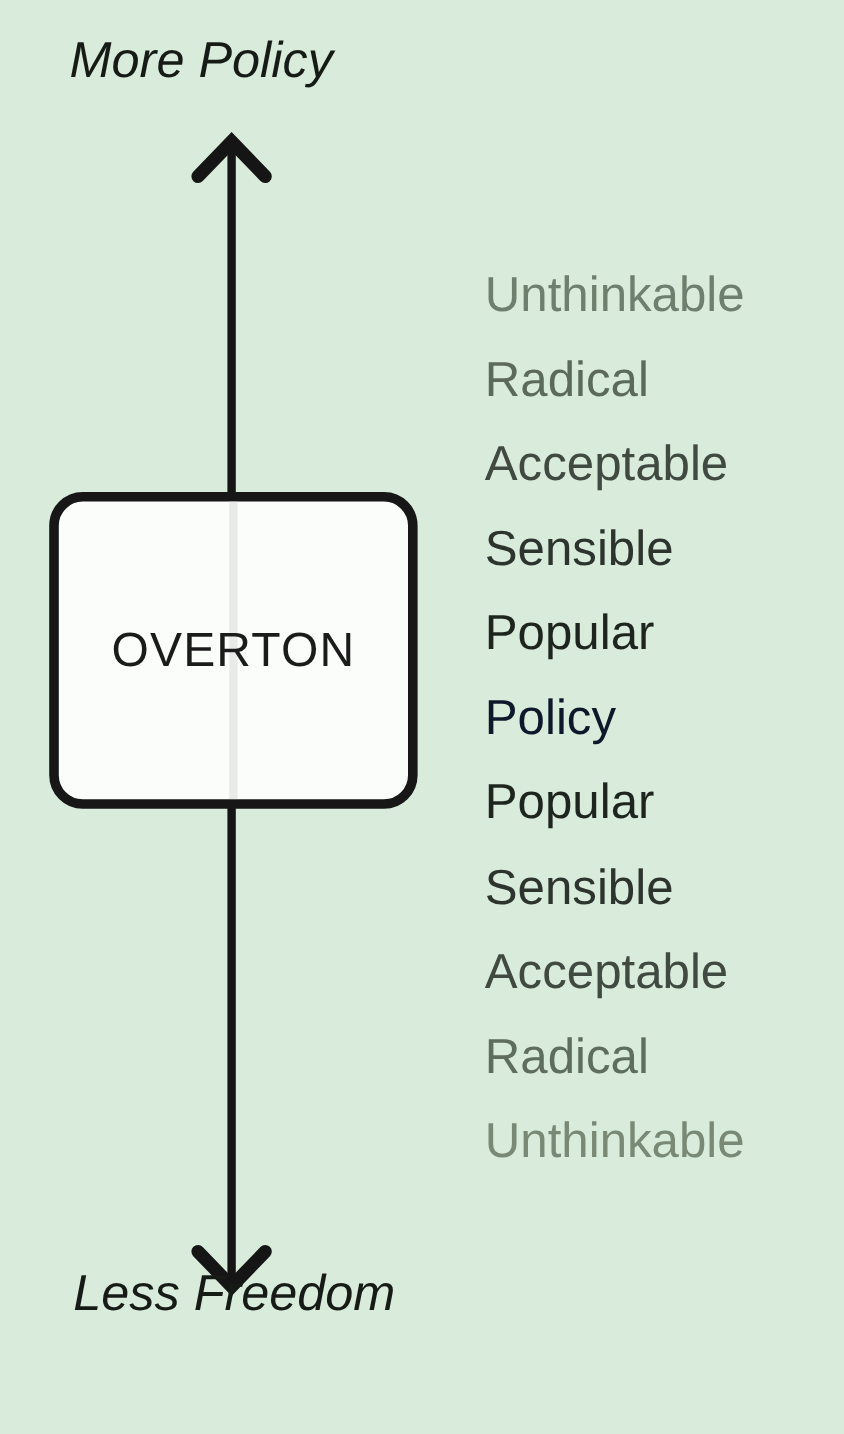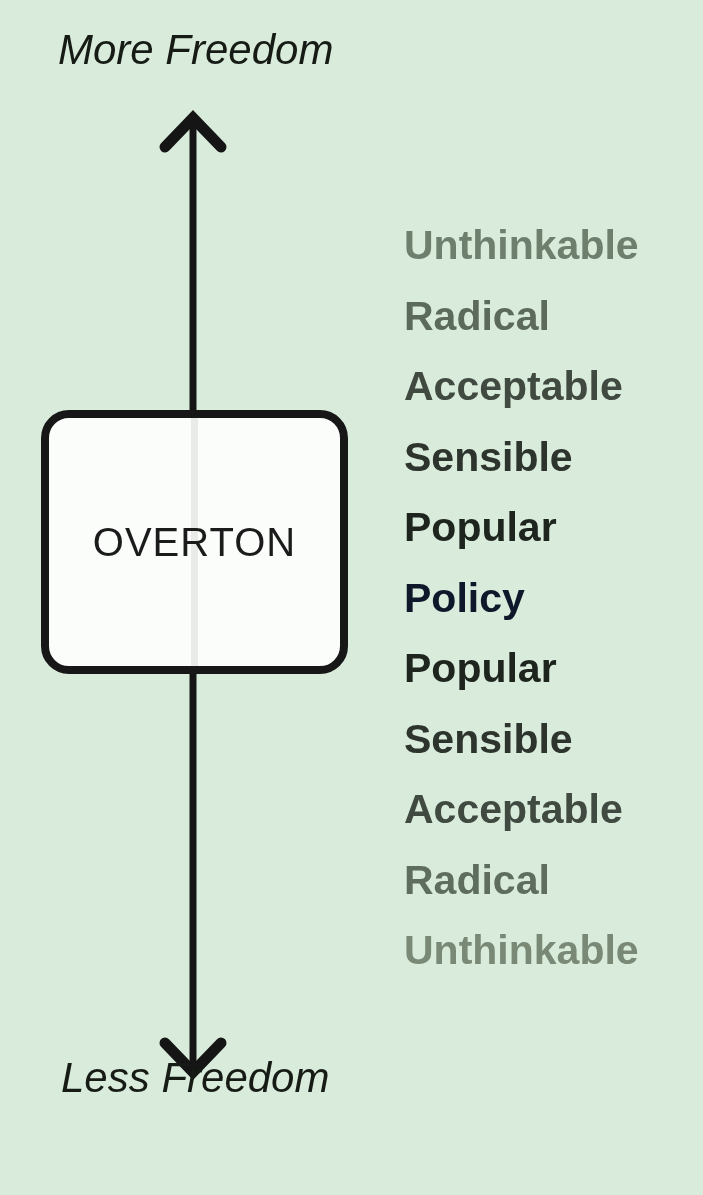--- a/index.html
+++ b/index.html
@@ -70,31 +70,31 @@
     white-space: nowrap;
   }
 
   .ladder {
     position: absolute;
     left: 404px;
     top: 210px;
   }
   .ladder-item {
     font-size: 41px;
-    font-weight: bold;
+    font-weight: normal;
     line-height: 70.5px;
     white-space: nowrap;
   }
 </style>
 </head>
 <body>
 
 <div class="canvas" style="background: rgb(217, 236, 219);">
 
-  <div class="axis-label top">More Freedom</div>
+  <div class="axis-label top">More Policy</div>
 
   <svg class="axis-arrow" width="703" height="1195" viewBox="0 0 703 1195">
     <line x1="193" y1="120" x2="193" y2="1070" stroke="#151515" stroke-width="7"></line>
     <path d="M165,147 L193,118 L221,147" fill="none" stroke="#151515" stroke-width="11" stroke-linecap="round" stroke-linejoin="miter"></path>
     <path d="M165,1043 L193,1072 L221,1043" fill="none" stroke="#151515" stroke-width="11" stroke-linecap="round" stroke-linejoin="miter"></path>
   </svg>
 
   <div class="window-box" style="background: rgb(251, 253, 251); border-color: rgb(23, 23, 23);">
     <div class="window-inner-line" style="background: rgb(233, 235, 233);"></div>
     <div class="window-titles">

